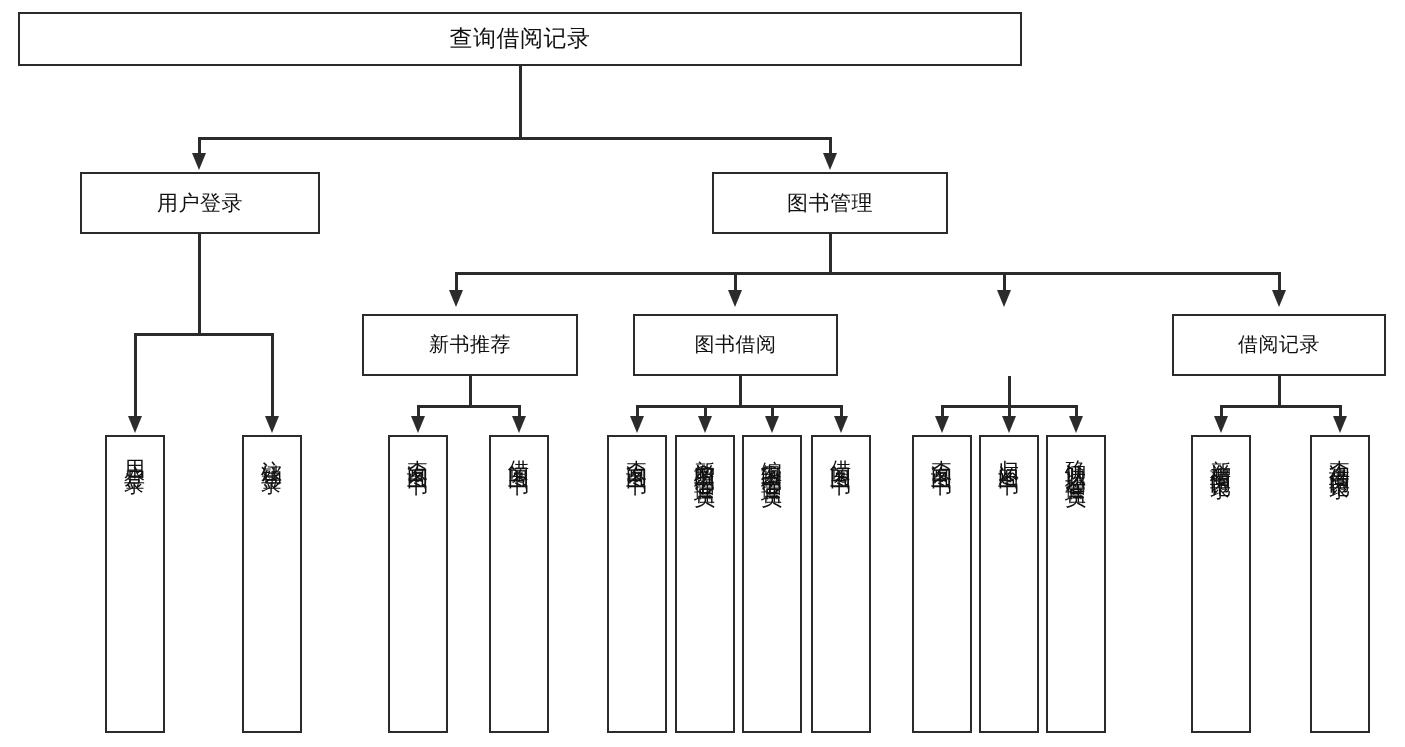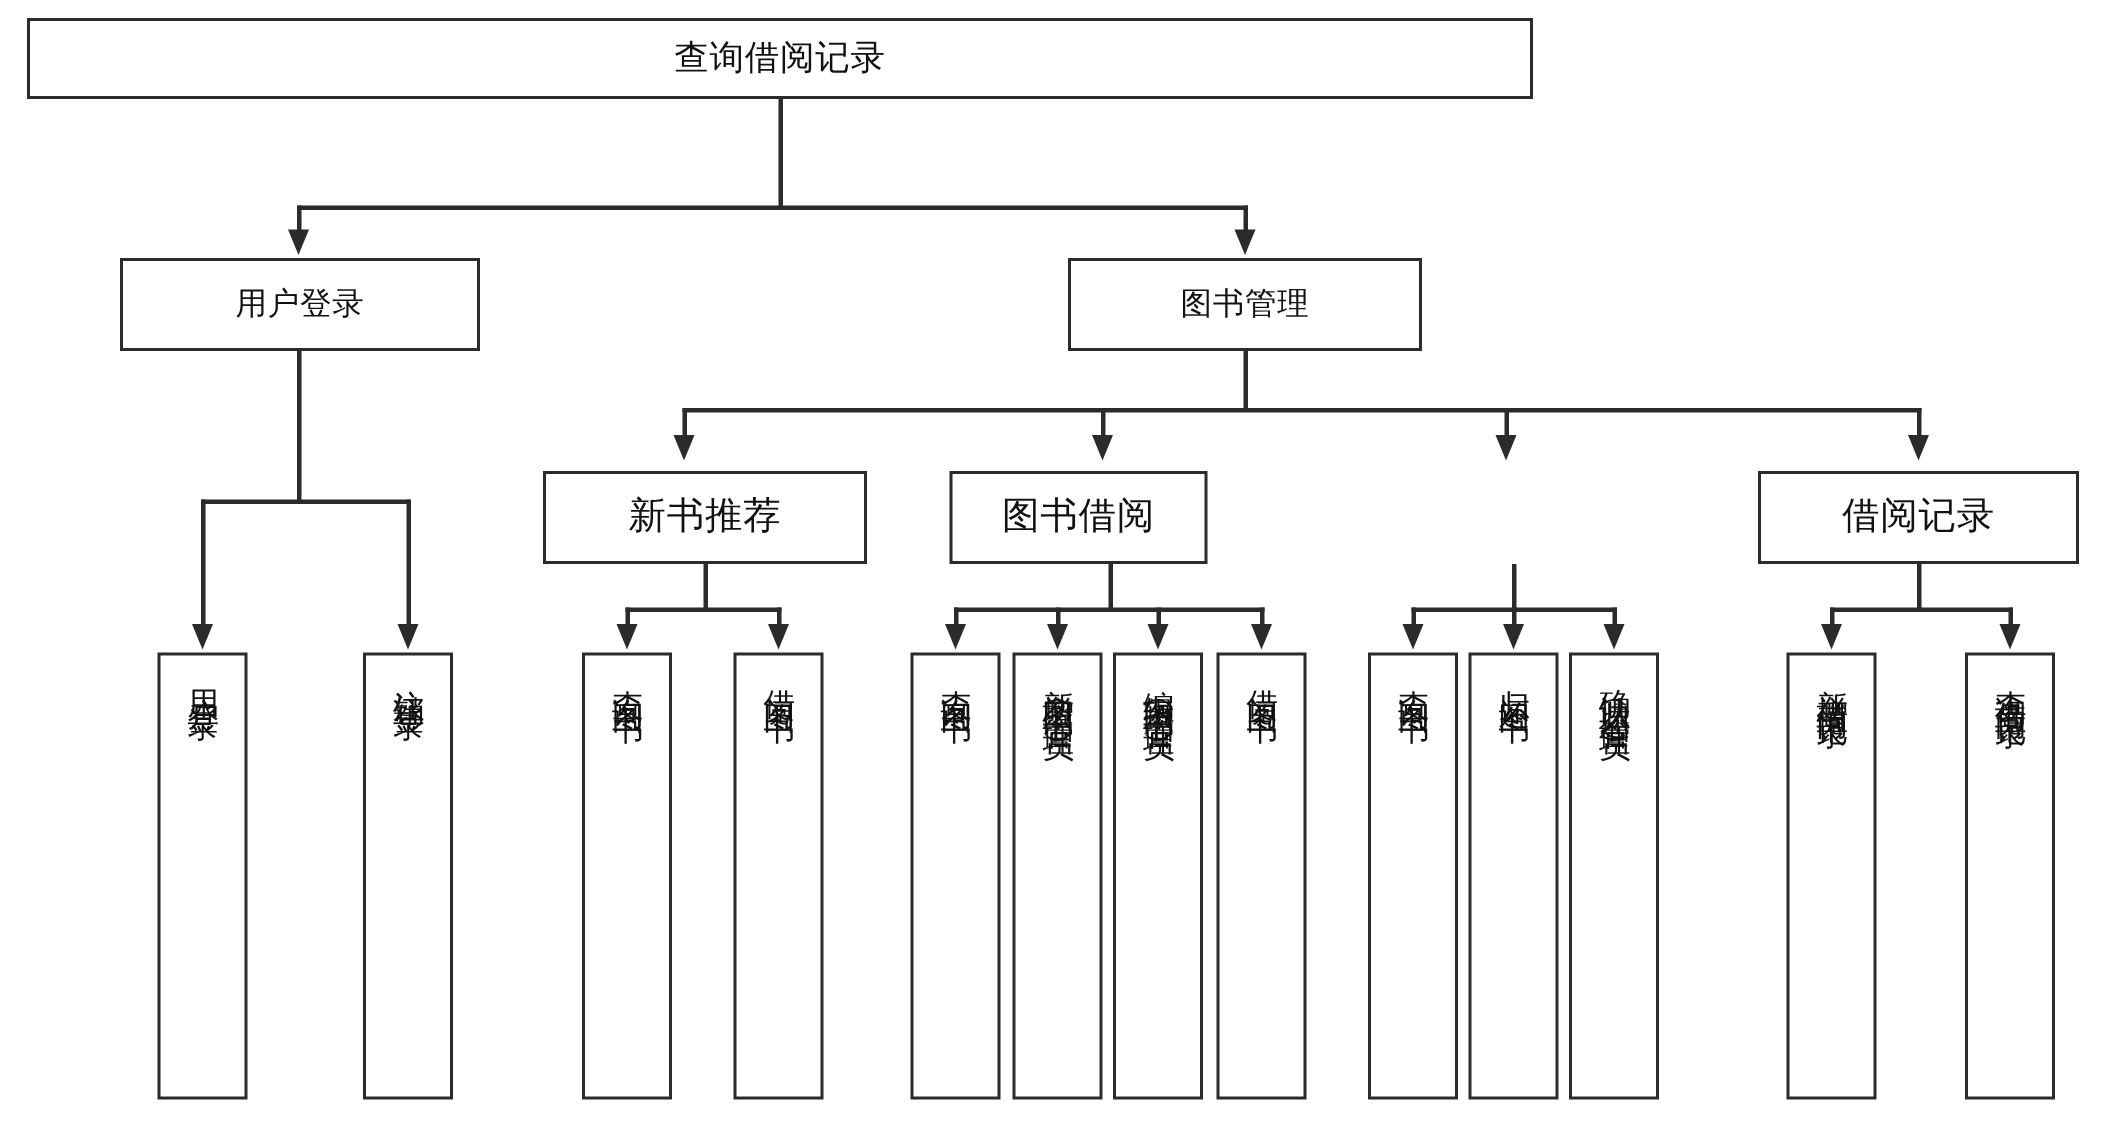--- a/index.html
+++ b/index.html
@@ -52,21 +52,21 @@
     height: 62px;
   }
   .node.lvl2 .label {
     font-size: 21px;
   }
   
   .node.lvl3 {
     height: 62px;
   }
   .node.lvl3 .label {
-    font-size: 25px;
+    font-size: 20px;
   }
   
   .node.leaf {
     top: 435px;
     height: 298px;
     width: 60px;
     align-items: flex-start;
     padding-top: 6px;
   }
   .node.leaf .label {
@@ -147,21 +147,21 @@
   <div class="vline" style="left:1003px; top:272px; height:20px;"></div>
   <div class="vline" style="left:1278px; top:272px; height:20px;"></div>
   <div class="arrow" style="left:449px; top:290px;"></div>
   <div class="arrow" style="left:728px; top:290px;"></div>
   <div class="arrow" style="left:997px; top:290px;"></div>
   <div class="arrow" style="left:1272px; top:290px;"></div>
 
   <div class="node lvl3" style="left:362px; top:314px; width:216px;">
     <span class="label">新书推荐</span>
   </div>
-  <div class="node lvl3" style="left:633px; top:314px; width:172px;">
+  <div class="node lvl3" style="left:633px; top:314px; width:205px;">
     <span class="label">图书借阅</span>
   </div>
   <div class="node lvl3" style="left:1172px; top:314px; width:214px;">
     <span class="label">借阅记录</span>
   </div>
 
   <div class="vline" style="left:469px; top:376px; height:32px;"></div>
   <div class="hline" style="left:417px; top:405px; width:104px;"></div>
   <div class="vline" style="left:417px; top:405px; height:13px;"></div>
   <div class="vline" style="left:518px; top:405px; height:13px;"></div>

